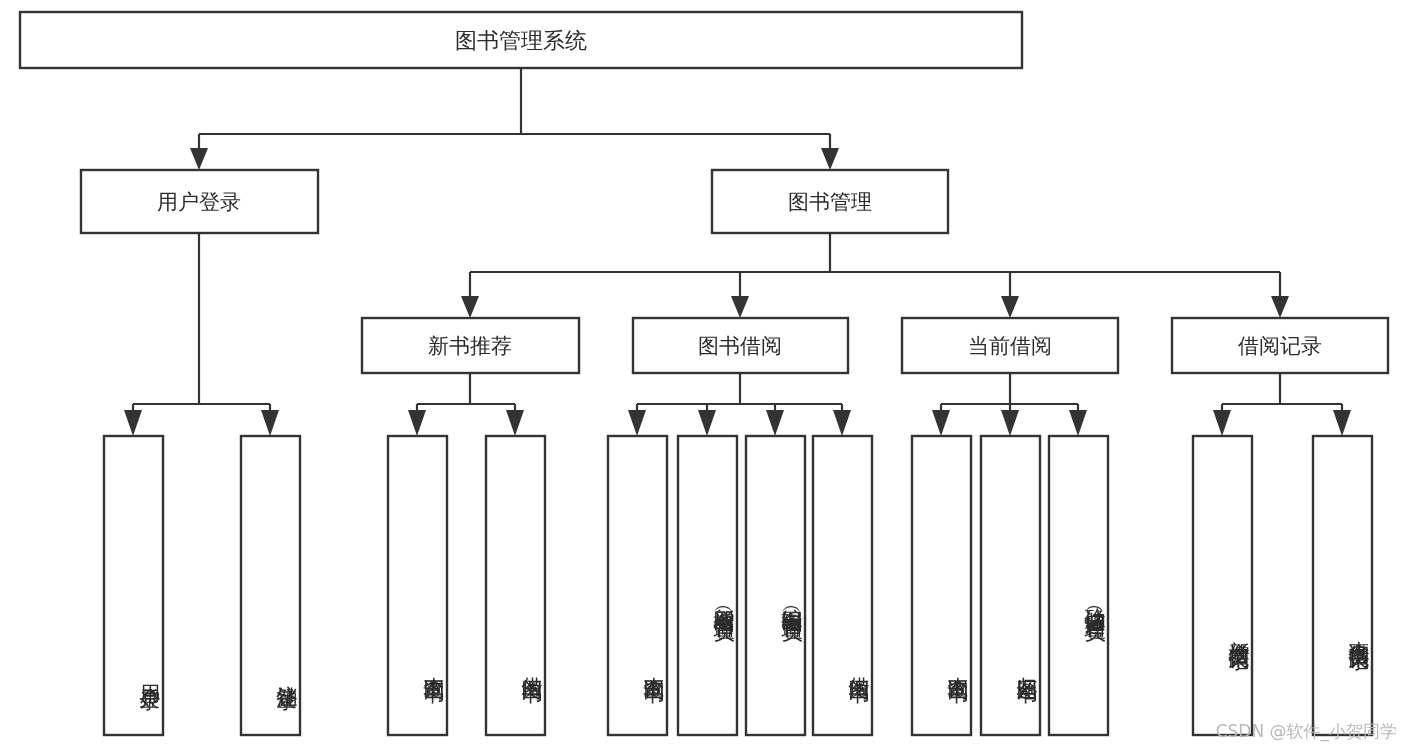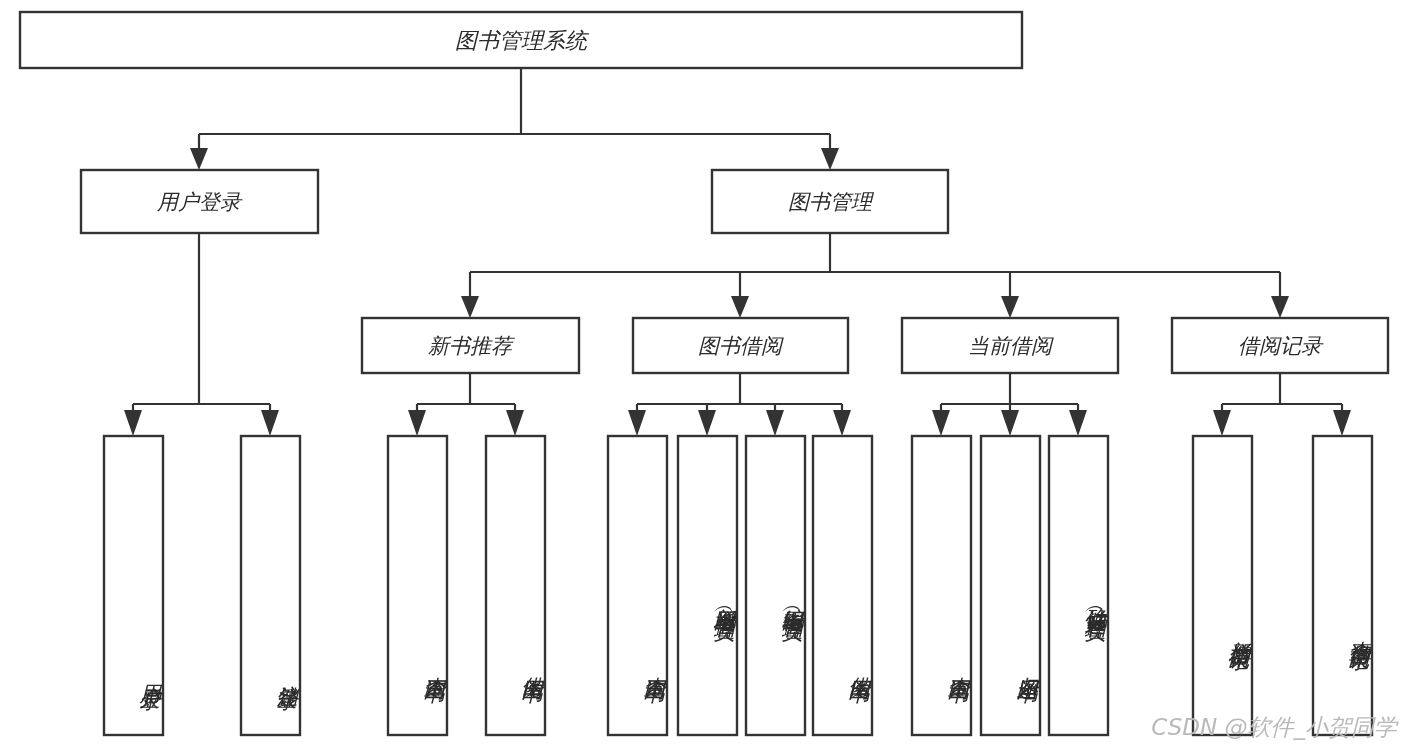--- a/index.html
+++ b/index.html
@@ -10,21 +10,20 @@
   body {
     width: 1405px;
     height: 747px;
     font-family: "DejaVu Sans", "Liberation Sans", sans-serif;
     overflow: hidden;
   }
   #diagram-root {
     position: relative;
     width: 1405px;
     height: 747px;
-    font-style: italic;
   }
   svg.diagram {
     display: block;
     width: 1405px;
     height: 747px;
   }
   .node-box {
     fill: #ffffff;
     stroke: #333333;
     stroke-width: 2.4;
@@ -63,21 +62,21 @@
     align-items: flex-start;
     justify-content: center;
     white-space: nowrap;
     pointer-events: none;
   }
   .watermark {
     position: absolute;
     right: 8px;
     bottom: 4px;
     font-family: "DejaVu Sans", "Liberation Sans", sans-serif;
-    font-size: 23px;
+    font-size: 17px;
     color: #b9b9b9;
     white-space: nowrap;
     user-select: none;
   }
 </style>
 </head>
 <body>
 
 <div id="diagram-root">
 

